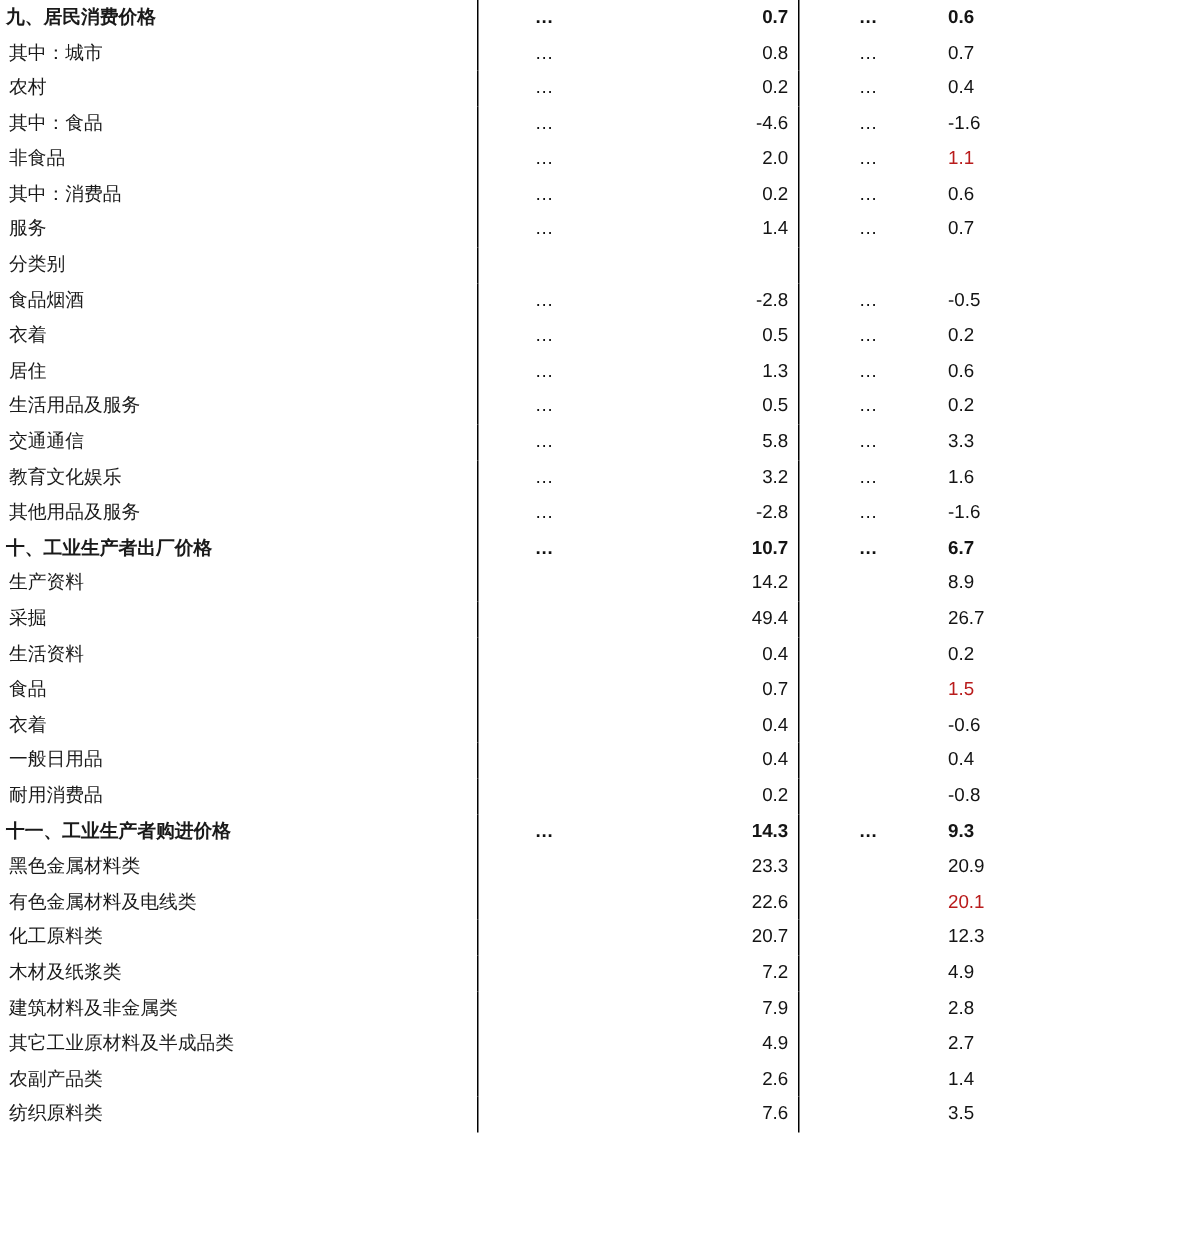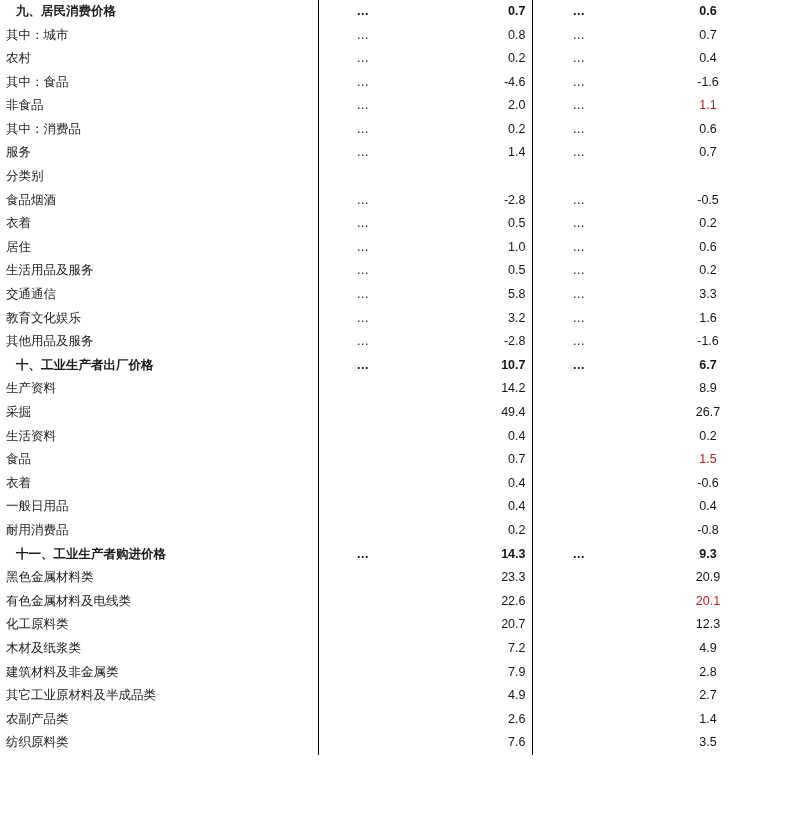--- a/index.html
+++ b/index.html
@@ -30,28 +30,28 @@
   table.stats td {
     padding: 0 6px;
     vertical-align: middle;
     white-space: nowrap;
     overflow: hidden;
     line-height: 1.1;
   }
   td.label { text-align: left; }
   td.dots { text-align: center; letter-spacing: 1px; color: #111; }
   td.val { text-align: right; padding-right: 26px; }
-  td.val2 { text-align: center; padding-right: 30px; }
+  td.val2 { text-align: left; padding-right: 30px; }
 
   
   td.dots.rule-left { border-left: 1px solid #000; }
   td.dots.rule-left2 { border-left: 1px solid #000; }
 
   .head td { font-weight: bold; }
-  .head td.label { padding-left: 16px; margin-top: 33px; }
+  .head td.label { padding-left: 4px; margin-top: 33px; }
 
   .ind0 { padding-left: 4px; }
   .ind1 { padding-left: 14px; }
   .ind2 { padding-left: 26px; }
   .ind3 { padding-left: 52px; }
 
   .green { color: #b91c1c; }
   .dark { color: #141414; }
 </style>
 </head>
@@ -132,21 +132,21 @@
       <tr>
         <td class="label ind2">衣着</td>
         <td class="dots rule-left">…</td>
         <td class="val dark">0.5</td>
         <td class="dots rule-left2">…</td>
         <td class="val2 dark">0.2</td>
       </tr>
       <tr>
         <td class="label ind2">居住</td>
         <td class="dots rule-left">…</td>
-        <td class="val dark">1.0</td>
+        <td class="val dark">1.3</td>
         <td class="dots rule-left2">…</td>
         <td class="val2 dark">0.6</td>
       </tr>
       <tr>
         <td class="label ind2">生活用品及服务</td>
         <td class="dots rule-left">…</td>
         <td class="val dark">0.5</td>
         <td class="dots rule-left2">…</td>
         <td class="val2 dark">0.2</td>
       </tr>

